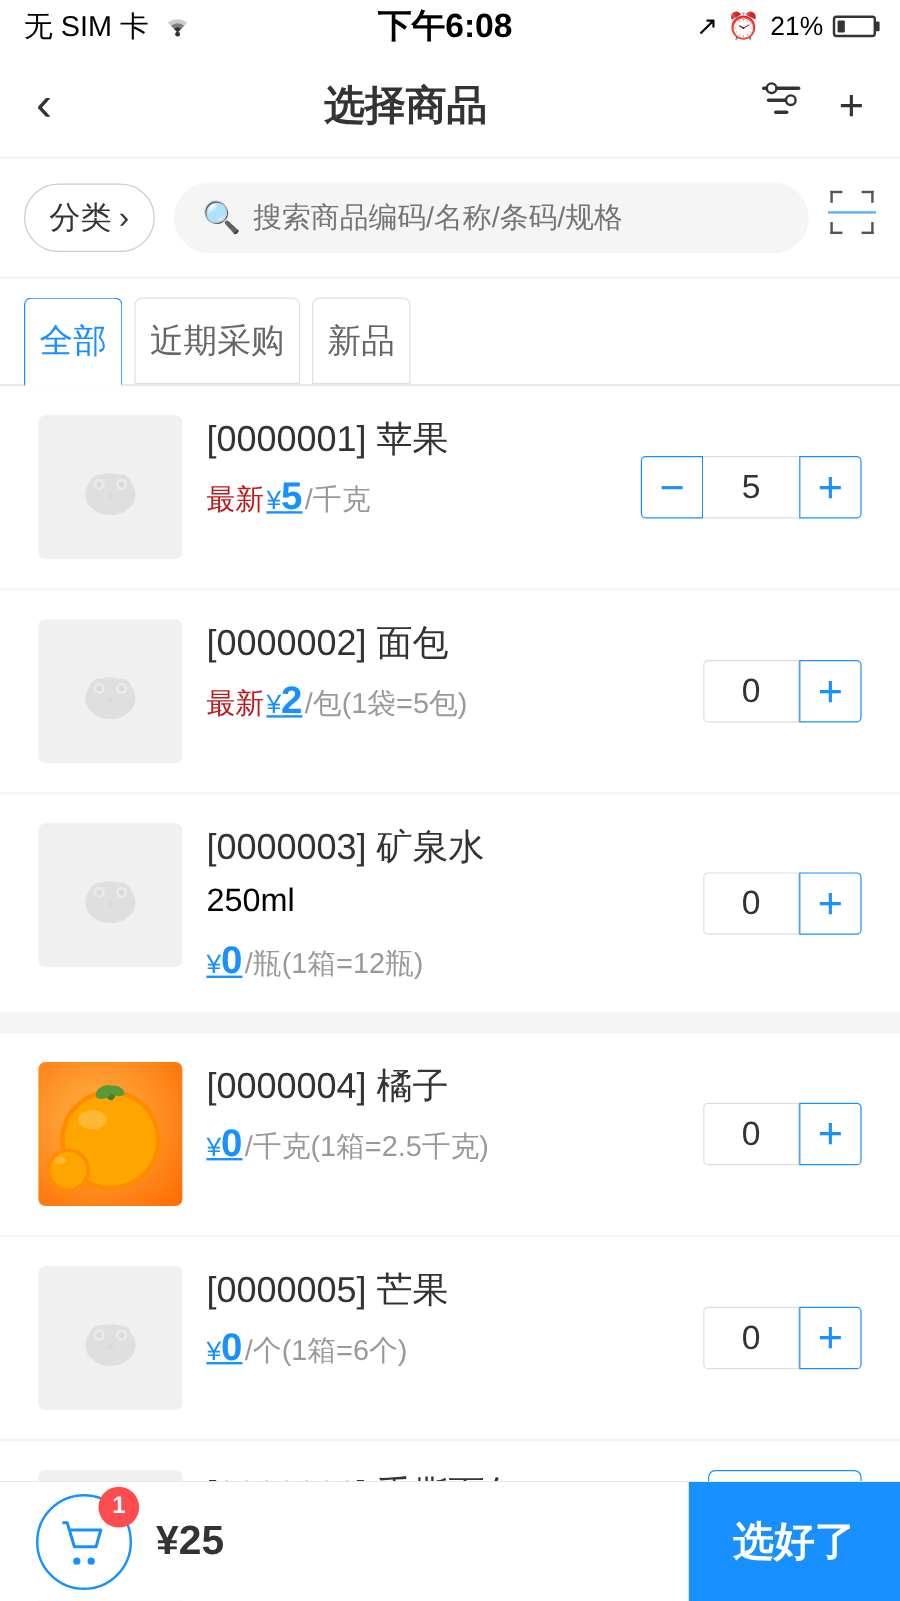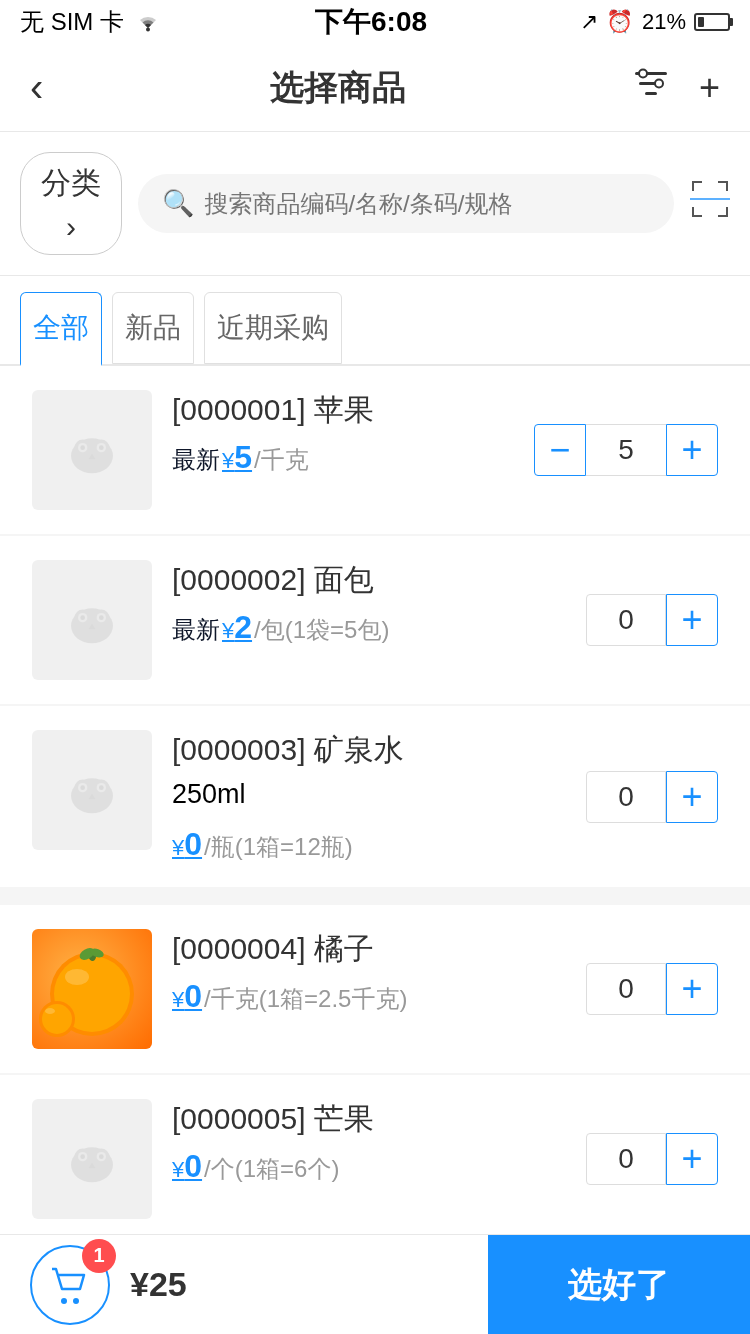--- a/index.html
+++ b/index.html
@@ -60,28 +60,27 @@
       display: flex;
       align-items: center;
       gap: 16px;
       border-bottom: 1px solid #e8e8e8;
     }
     .category-btn {
       background: #fff;
       border: 1px solid #ccc;
       border-radius: 30px;
       padding: 10px 20px;
-      font-size: 30px;
+      font-size: 26px;
       color: #333;
       display: flex;
       align-items: center;
       gap: 6px;
       white-space: nowrap;
       cursor: pointer;
-      flex-direction: column;
     }
     .search-box {
       flex: 1;
       background: #f5f5f5;
       border-radius: 30px;
       border: none;
       padding: 14px 24px;
       font-size: 24px;
       color: #999;
       display: flex;
@@ -165,21 +164,21 @@
       color: #000000;
       margin-bottom: 16px;
     }
     .product-price {
       font-size: 24px;
       color: #999;
       display: flex;
       align-items: baseline;
       gap: 2px;
     }
-    .price-label { color: #0f172a; }
+    .price-label { color: #b91c1c; }
     .price-yen { color: #1890ff; font-size: 22px; }
     .price-num { color: #1890ff; font-size: 32px; font-weight: 600; }
     .price-unit { color: #999; font-size: 24px; }
     .price-underline { text-decoration: underline; color: #1890ff; }
 
     
     .qty-control {
       display: flex;
       align-items: center;
       gap: 0;
@@ -280,21 +279,21 @@
       justify-content: center;
       font-weight: 600;
     }
     .cart-total {
       margin-left: 20px;
       font-size: 34px;
       font-weight: 600;
       color: #333;
     }
     .confirm-btn {
-      width: 262px;
+      width: 176px;
       height: 100px;
       background: #1890ff;
       color: #fff;
       font-size: 34px;
       font-weight: 600;
       border: none;
       cursor: pointer;
       display: flex;
       align-items: center;
       justify-content: center;
@@ -385,24 +384,24 @@
       <rect x="0" y="19" width="40" height="2" fill="#1890ff" opacity="0.7"></rect>
     </svg>
   </span>
 </div>
 
 <div class="tab-bar">
   <div class="tab-item active">
     <span>全部</span>
   </div>
   <div class="tab-item">
+    <span>近期采购</span>
+  </div>
+  <div class="tab-item">
     <span>新品</span>
-  </div>
-  <div class="tab-item">
-    <span>近期采购</span>
   </div>
 </div>
 
 <div class="product-list">
 
   <div class="product-item">
     <div class="product-image">
       <svg class="owl-svg" viewBox="0 0 60 60">
         <ellipse cx="30" cy="35" rx="18" ry="15" fill="#bbb"></ellipse>
         <circle cx="22" cy="28" r="7" fill="#bbb"></circle>

